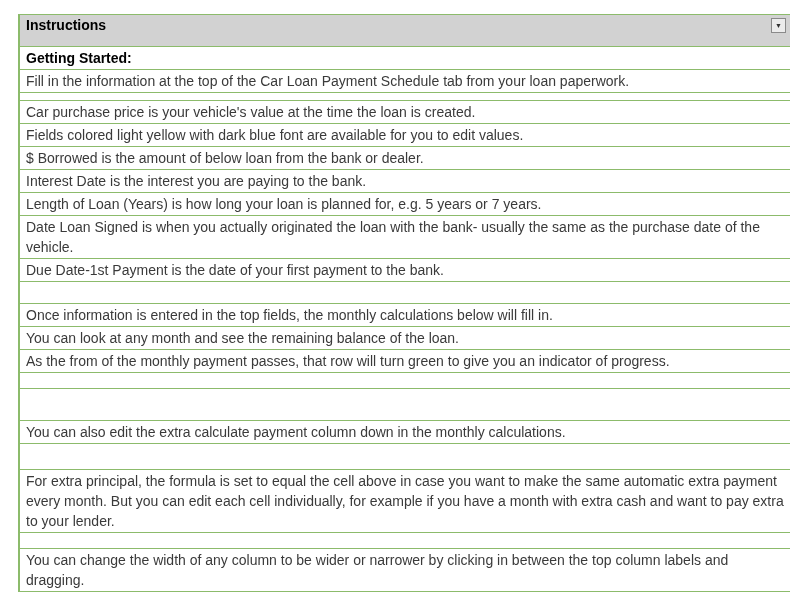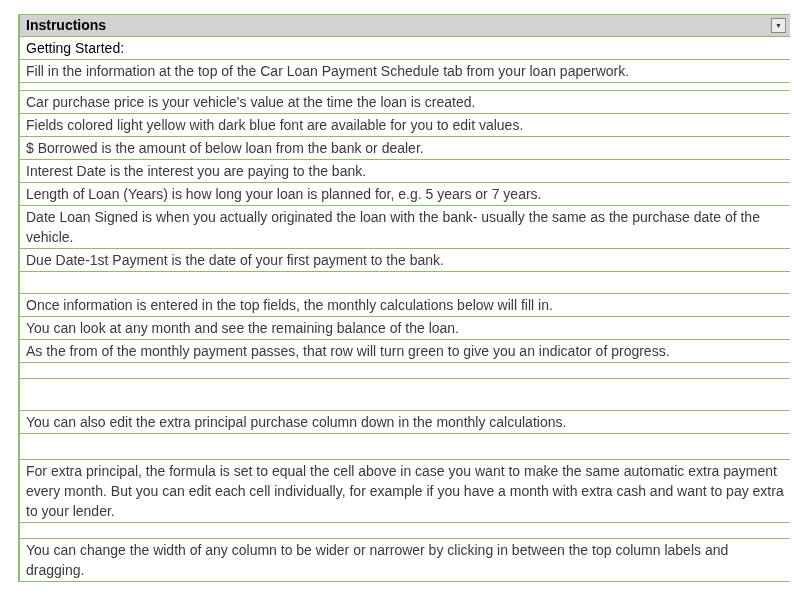--- a/index.html
+++ b/index.html
@@ -25,21 +25,21 @@
     top:14px;
     left:18px;
     width:772px;
     border-left:2px solid var(--green-border);
     border-top:1px solid var(--green-border);
   }
   .header-row{
     position:relative;
     background:var(--header-bg);
     border-bottom:1px solid var(--green-border);
-    height:22px;
+    height:32px;
     line-height:21px;
     padding:0 3px 0 6px;
     font-weight:bold;
     font-size:14px;
     color:#000000;
   }
   .dropdown-btn{
     position:absolute;
     right:4px;
     top:3px;
@@ -57,21 +57,21 @@
   }
   .row{
     border-bottom:1px solid var(--green-border);
     font-size:14px;
     line-height:20px;
     color:var(--text);
     padding:1px 2px 1px 6px;
     min-height:22px;
   }
   .row.bold{
-    font-weight:normal;
+    font-weight:bold;
     color:#000000;
   }
   .row.spacer{
     min-height:0;
     padding:0;
   }
 </style>
 </head>
 <body>
 
@@ -93,20 +93,20 @@
         <div class="row">Interest Date is the interest you are paying to the bank.</div>
         <div class="row">Length of Loan (Years) is how long your loan is planned for, e.g. 5 years or 7 years.</div>
         <div class="row">Date Loan Signed is when you actually originated the loan with the bank- usually the same as the purchase date of the vehicle.</div>
         <div class="row">Due Date-1st Payment is the date of your first payment to the bank.</div>
         <div class="row spacer" style="height: 22px;"></div>
         <div class="row">Once information is entered in the top fields, the monthly calculations below will fill in.</div>
         <div class="row">You can look at any month and see the remaining balance of the loan.</div>
         <div class="row">As the from of the monthly payment passes, that row will turn green to give you an indicator of progress.</div>
         <div class="row spacer" style="height: 16px;"></div>
         <div class="row spacer" style="height: 32px;"></div>
-        <div class="row">You can also edit the extra principal purchase column down in the monthly calculations.</div>
+        <div class="row">You can also edit the extra calculate payment column down in the monthly calculations.</div>
         <div class="row spacer" style="height: 26px;"></div>
         <div class="row">For extra principal, the formula is set to equal the cell above in case you want to make the same automatic extra payment every month.  But you can edit each cell individually, for example if you have a month with extra cash and want to pay extra to your lender.</div>
         <div class="row spacer" style="height: 16px;"></div>
         <div class="row">You can change the width of any column to be wider or narrower by clicking in between the top column labels and dragging.</div>
       </div>
   </div>
 </div>
 
 </body></html>

